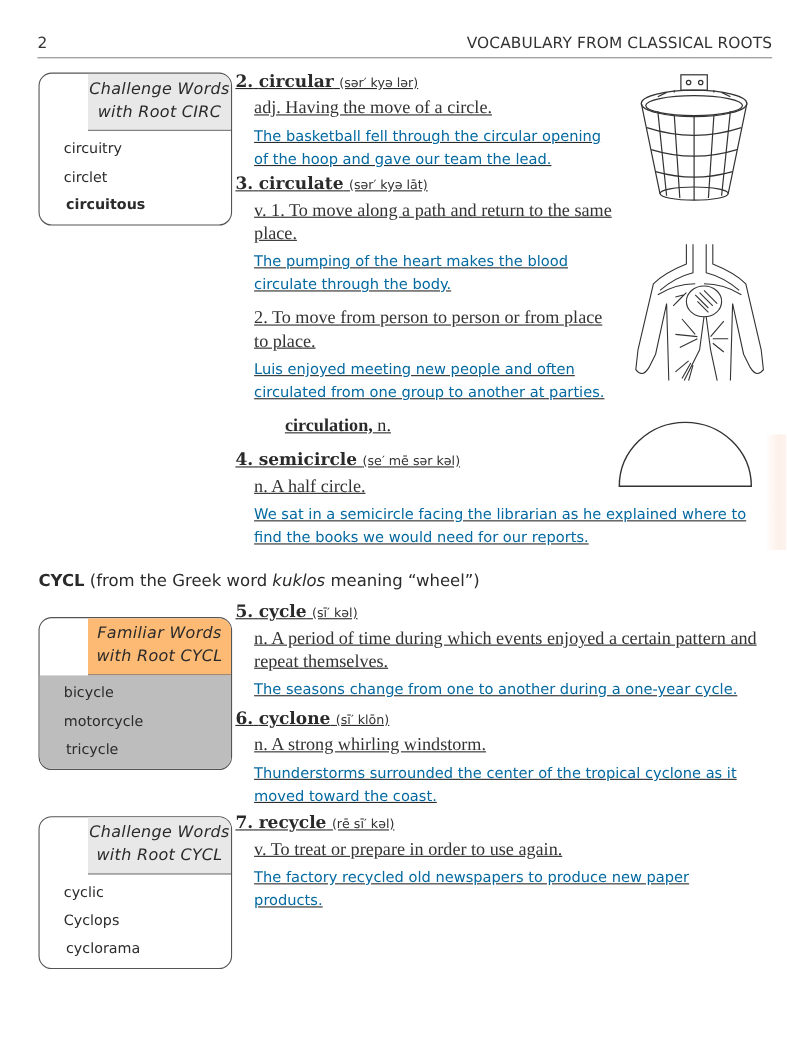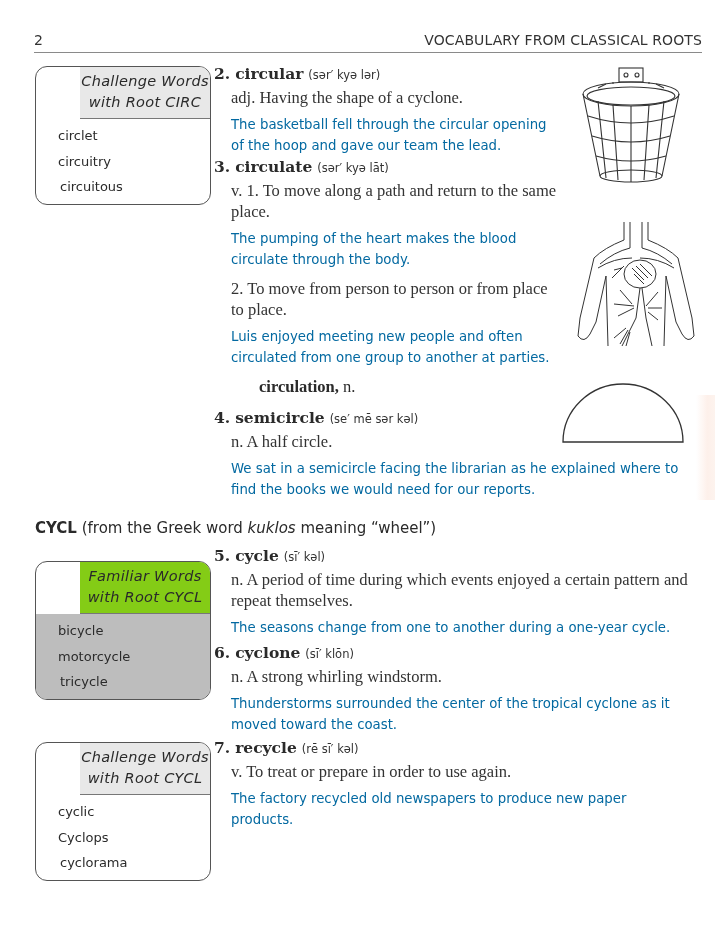--- a/index.html
+++ b/index.html
@@ -24,24 +24,24 @@
       background: #e8e8e8; border-bottom: 1.3px solid #777;
       text-align: center; padding: 4px 0 5px 0;
       font-family: "DejaVu Sans", sans-serif; font-size: 14.5px; line-height: 21px;
       color: #2a2a2a; font-style: italic; letter-spacing: 0.3px; margin-left: 44px;
     }
     .box ul { list-style: none; margin: 0; padding: 4px 0 4px 22px; }
     .box li {
       font-family: "DejaVu Sans", sans-serif; font-size: 13px; color: #2b2b2b;
       line-height: 25.5px;
     }
-    .box.familiar .bhead { background: #84cc16; }
+    .box.familiar .bhead { background: #fdba74; }
     .box.familiar ul { background: #bdbdbd; }
 
-    .entry { position: absolute; left: 214px; }
+    .entry { position: absolute; left: 214px; text-decoration: underline; }
     .hw {
       font-family: "DejaVu Serif", serif; font-size: 15.5px; color: #2a2a2a;
       line-height: 20px;
     }
     .hw b { font-weight: bold; }
     .pron { font-family: "DejaVu Sans", sans-serif; font-size: 11.5px; font-weight: normal; color: #333; }
     .def {
       font-family: "Liberation Serif", serif; font-size: 16.5px; color: #333;
       line-height: 21px; margin-left: 17px; margin-top: 2px;
     }
@@ -75,33 +75,33 @@
   <span class="pg">2</span>
   <span class="ttl">VOCABULARY FROM CLASSICAL ROOTS</span>
 </div>
 
 <div class="box" style="top:66px;">
   <div class="bhead">
     <div>Challenge Words</div>
     <div>with Root CIRC</div>
   </div>
   <ul>
+    <li>circuitry</li>
     <li>circlet</li>
-    <li>circuitry</li>
-    <li style="padding-left:2px;">circuitous</li>
+    <li style="padding-left:2px;font-weight:bold;">circuitous</li>
   </ul>
 </div>
 
 <div class="entry" style="top:64px; width:340px;">
   <div class="hw">
     <b>2.</b>
     <b>circular</b>
     <span class="pron">(sər′ kyə lər)</span>
   </div>
-  <div class="def">adj. Having the shape of a cyclone.</div>
+  <div class="def">adj. Having the move of a circle.</div>
   <div class="ex">The basketball fell through the circular opening of the hoop and gave our team the lead.</div>
 </div>
 
 <div class="entry" style="top:157px; width:345px;">
   <div class="hw">
     <b>3.</b>
     <b>circulate</b>
     <span class="pron">(sər′ kyə lāt)</span>
   </div>
   <div class="def">v. 1. To move along a path and return to the same place.</div>

